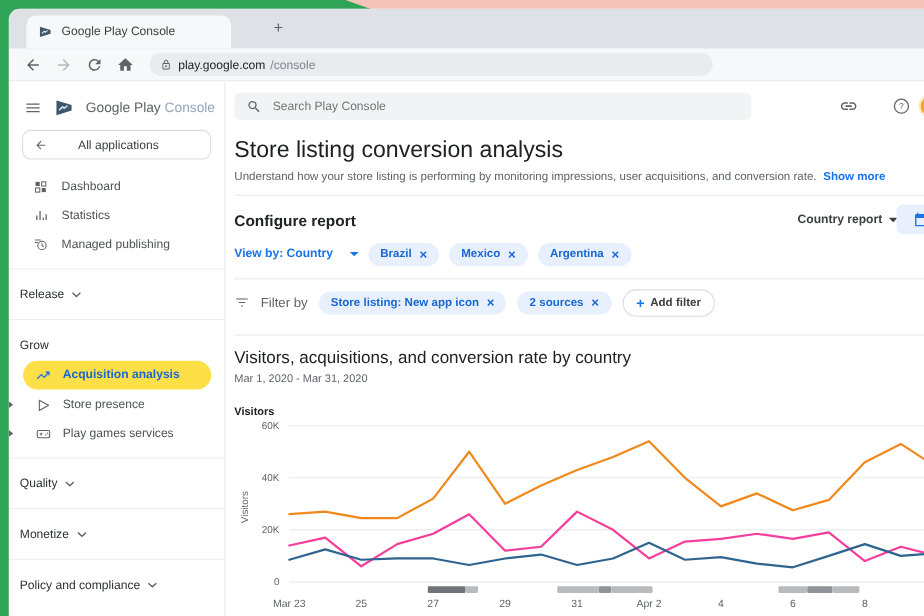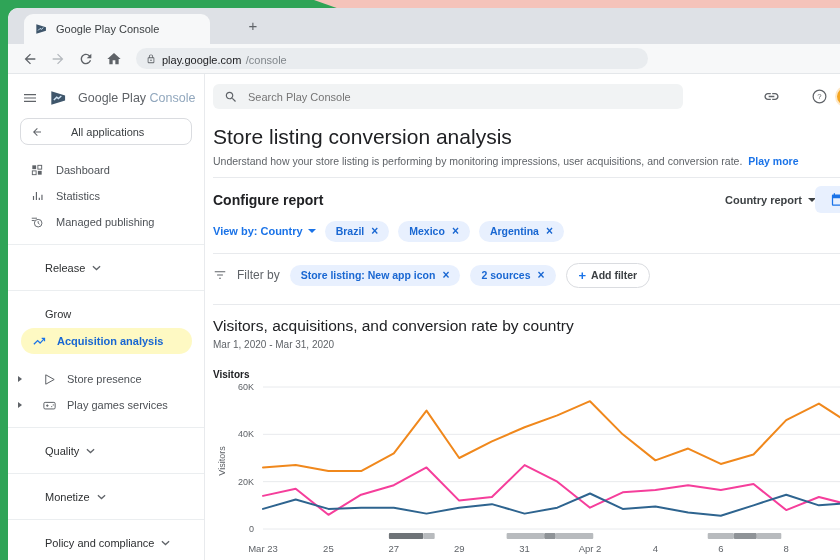--- a/index.html
+++ b/index.html
@@ -39,24 +39,24 @@
     font-size:11px; color:#4d5156; }
   .side-top { display:flex; align-items:center; gap:10px; padding-left:14px; height:28px; }
   .brand { font-size:12.5px; color:#5f6368; white-space:nowrap; }
   .product { color:#91a7bd; }
   .all-apps { margin:6px 12px 12px 12px; height:27px; border:1px solid #dadce0;
     border-radius:8px; display:flex; align-items:center; gap:28px; padding:0 10px;
     color:#3c4043; }
   .nav-item { height:26px; display:flex; align-items:center; gap:12px; padding-left:22px; }
   .side-divider { height:1px; background:#ebeef0; margin:9px 0; }
   .section-row { height:27px; display:flex; align-items:center; gap:7px;
-    padding-left:37px; color:#2d2f31; }
-  .grow-item { height:26px; display:flex; align-items:center; gap:8px; padding-left:10px; }
+    padding-left:10px; color:#2d2f31; }
+  .grow-item { height:26px; display:flex; align-items:center; gap:8px; }
   .grow-item .lbl { margin-left:2px; }
-  .grow-sel { background:#fef9c3; border-radius:16px; margin:1px 12px 12px 13px;
+  .grow-sel { background:#fde047; border-radius:16px; margin:1px 12px 1px 13px;
     padding-left:11px; color:#1967d2; font-weight:bold; }
   .expander { width:0; height:0; border-left:4px solid #5f6368;
     border-top:3.5px solid transparent; border-bottom:3.5px solid transparent; flex:none; }
   .exp-spacer { width:4px; flex:none; }
   .chev { flex:none; }
 
   
   .main { flex:1; position:relative; padding:10px 0 0 8px; }
   .main-top { position:relative; height:26px; }
   .search { width:470px; height:25px; background:#f1f3f4; border-radius:6px;
@@ -78,21 +78,21 @@
   .export { position:absolute; left:512px; display:flex; align-items:center; gap:6px;
     font-size:11px; font-weight:bold; color:#3c4043; }
   .caret { width:0; height:0; border-left:4px solid transparent;
     border-right:4px solid transparent; border-top:4.5px solid currentColor; }
   .calendar-btn { position:absolute; left:602px; width:44px; height:27px;
     background:#e8f0fe; border-radius:6px; display:flex; align-items:center;
     justify-content:center; }
 
   .viewby-row { display:flex; align-items:center; gap:9px; height:24px; margin-top:6px; }
   .viewby { color:#1a73e8; font-size:11px; font-weight:bold; display:flex;
-    align-items:center; gap:5px; }
+    align-items:center; gap:15px; }
   .chip { background:#e8f0fe; color:#1967d2; font-size:10.5px; font-weight:bold;
     height:21px; border-radius:11px; display:flex; align-items:center; gap:7px;
     padding:0 11px; white-space:nowrap; }
   .chip-x { font-size:12px; line-height:1; cursor:pointer; }
 
   .filter-row { display:flex; align-items:center; gap:10px; height:38px; margin-top:2px; }
   .filterby-label { font-size:12px; color:#5f6368; }
   .add-filter { border:1px solid #dadce0; border-radius:13px; height:25px;
     padding:0 12px; display:flex; align-items:center; gap:5px; font-size:10.5px;
     font-weight:bold; color:#3c4043; }
@@ -276,21 +276,21 @@
         </svg>
         <svg class="icon-help" width="17" height="17" viewBox="0 0 24 24">
           <circle cx="12" cy="12" r="9" fill="none" stroke="#5f6368" stroke-width="1.7"></circle>
           <text x="12" y="16" text-anchor="middle" font-size="11" fill="#5f6368" font-family="Liberation Sans, sans-serif">?</text>
         </svg>
         <div class="avatar"></div>
       </div>
 
       <h1>Store listing conversion analysis</h1>
       <div class="subtitle">
-        <span>Understand how your store listing is performing by monitoring impressions, user acquisitions, and conversion rate.</span><span class="show-more">Play more</span>
+        <span>Understand how your store listing is performing by monitoring impressions, user acquisitions, and conversion rate.</span><span class="show-more">Show more</span>
       </div>
 
       <div class="divider"></div>
 
       <div class="config-row">
         <span class="configure-label">Configure report</span>
         <span class="export">
           <span>Country report</span>
           <span class="caret"></span>
         </span>

